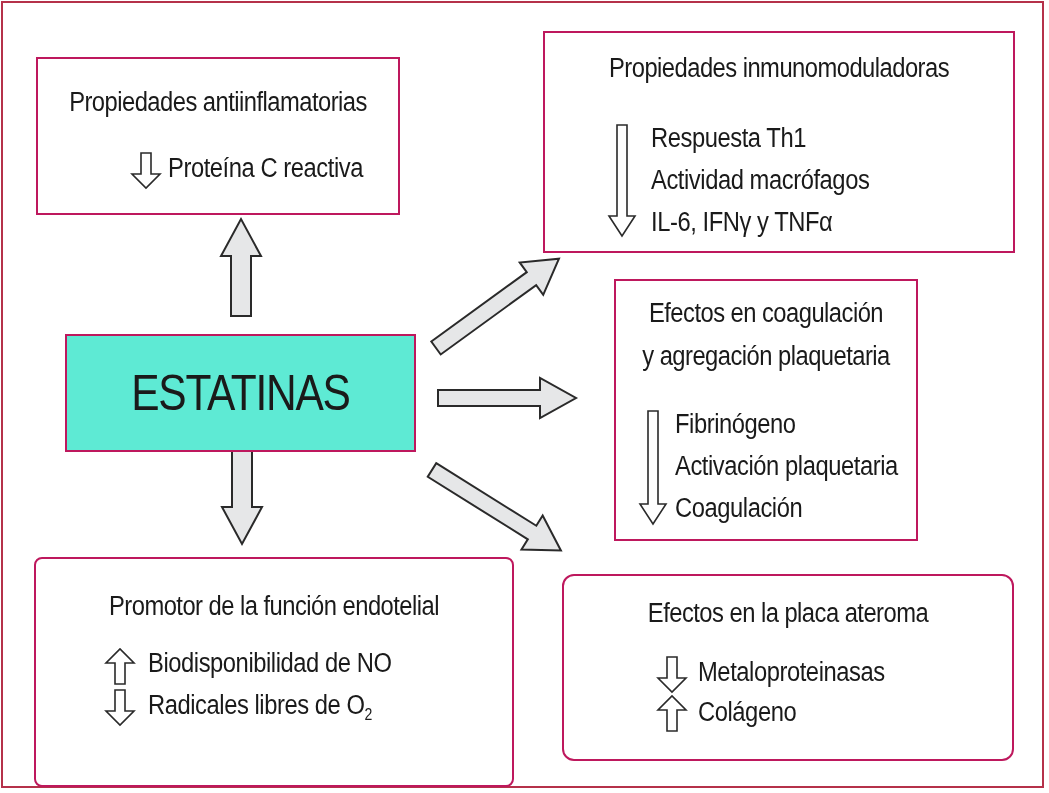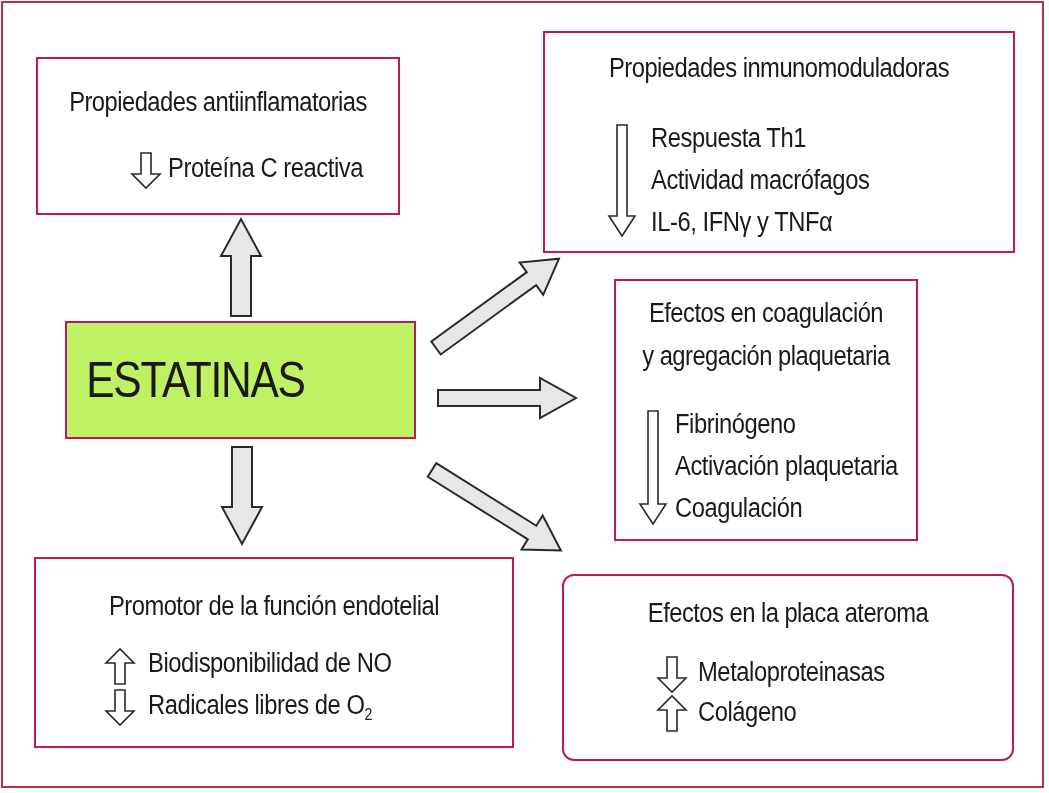--- a/index.html
+++ b/index.html
@@ -1,21 +1,21 @@
 <!DOCTYPE html>
 <html><head>
 <meta charset="utf-8">
 <style>
   html, body { margin:0; padding:0; background:#ffffff; }
   body { width:1049px; height:793px; position:relative; overflow:hidden;
          font-family:"Liberation Sans", "DejaVu Sans", sans-serif; color:#1a1a1a; }
   .frame { position:absolute; left:1px; top:1px; width:1043px; height:787px;
            border:2px solid #b5314a; box-sizing:border-box; }
   .box { position:absolute; border:2px solid #be185d; box-sizing:border-box; background:#fff; }
-  .box.center { background:#bef264; display:flex; align-items:center; justify-content:flex-start; }
+  .box.center { background:#5eead4; display:flex; align-items:center; justify-content:center;margin-top:13px; }
   .title { position:absolute; left:0; right:0; text-align:center; font-size:27px;
            letter-spacing:-0.6px; transform:scaleX(0.88); transform-origin:center; white-space:nowrap; }
   .line { position:absolute; font-size:27px; letter-spacing:-0.5px; white-space:nowrap;
           transform:scaleX(0.88); transform-origin:left center; }
   .center-label { font-size:50px; letter-spacing:-1.5px; transform:scaleX(0.85); }
   svg.overlay { position:absolute; left:0; top:0; }
   .ind { position:absolute; }
   sub { font-size:16px; vertical-align:-6px; }
 </style>
 </head>
@@ -68,21 +68,21 @@
   <div class="title" style="top:17px;">Efectos en coagulación</div>
   <div class="title" style="top:60px;">y agregación plaquetaria</div>
   <svg class="ind" style="left:22px; top:129px;" width="32" height="118">
     <polygon points="10,1 20,1 20,94 28,94 15,114 2,94 10,94" fill="#fff" stroke="#2a2a2a" stroke-width="1.6"></polygon>
   </svg>
   <div class="line" style="left:59px; top:128px;">Fibrinógeno</div>
   <div class="line" style="left:59px; top:170px;">Activación plaquetaria</div>
   <div class="line" style="left:59px; top:212px;">Coagulación</div>
 </div>
 
-<div class="box" style="left:34px; top:557px; width:480px; height:191px;">
+<div class="box" style="left:34px; top:557px; width:480px; height:230px;border-radius:8px;">
   <div class="title" style="top:32px;">Promotor de la función endotelial</div>
   <svg class="ind" style="left:68px; top:88px;" width="32" height="38">
     <polygon points="11,37 21,37 21,16 30,16 16,2 2,16 11,16" fill="#fff" stroke="#2a2a2a" stroke-width="1.6"></polygon>
   </svg>
   <div class="line" style="left:112px; top:89px;">Biodisponibilidad de NO</div>
   <svg class="ind" style="left:68px; top:130px;" width="32" height="38">
     <polygon points="11,1 21,1 21,22 30,22 16,36 2,22 11,22" fill="#fff" stroke="#2a2a2a" stroke-width="1.6"></polygon>
   </svg>
   <div class="line" style="left:112px; top:131px;">
     <span>Radicales libres de O</span><sub>2</sub>

